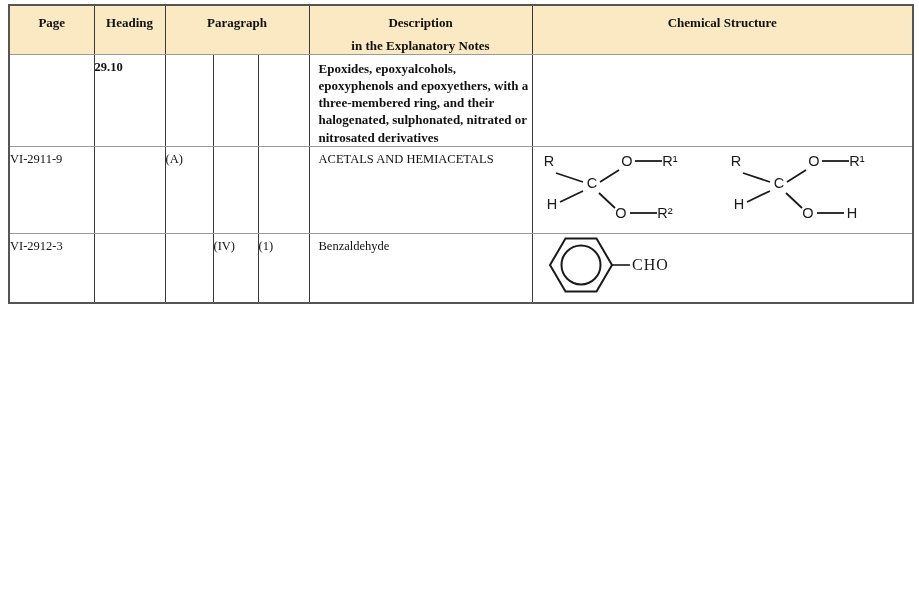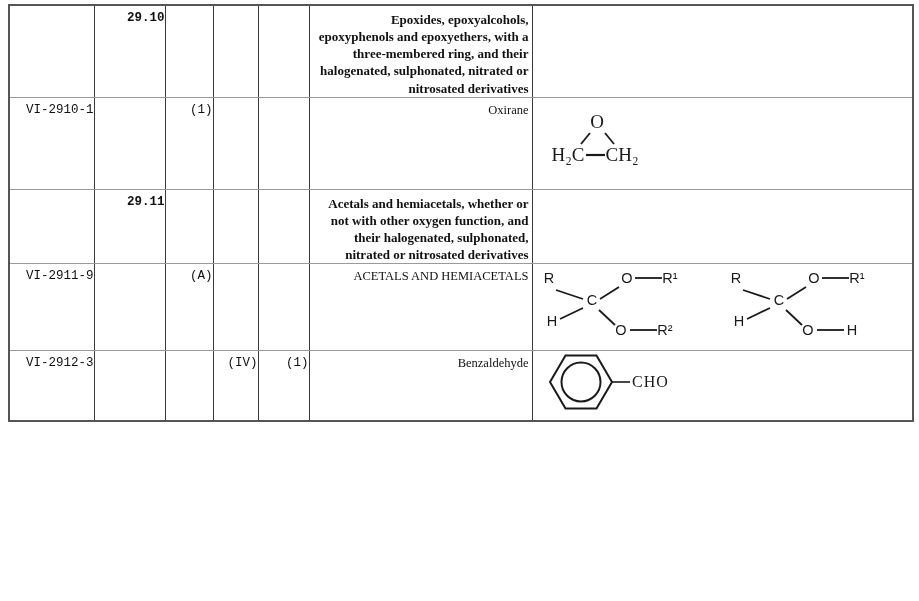--- a/index.html
+++ b/index.html
@@ -8,24 +8,24 @@
   .table-wrap{position:absolute;left:8px;top:4px;}
   table{border-collapse:collapse;table-layout:fixed;width:904px;
         border:2px solid #555555;}
   td,th{vertical-align:top;overflow:hidden;
         border-left:1px solid #3a3a3a;border-right:1px solid #3a3a3a;
         border-top:1px solid #9a9a9a;border-bottom:1px solid #9a9a9a;
         padding:0;}
   th{background:var(--header-bg,#fae9c2);font-weight:bold;font-size:13px;
      padding-top:9px;text-align:center;}
   .hdr-desc-line2{margin-top:7px;font-weight:bold;}
-  .c-center{text-align:right;font-family:Liberation Mono, monospace;}
+  .c-center{text-align:left;}
   .cell-pad{padding-top:5px;font-size:12.5px;}
   .bold{font-weight:bold;}
-  .desc{padding:5px 3px 0 9px;font-size:12.5px;text-align:right;}
+  .desc{padding:5px 3px 0 9px;font-size:12.5px;text-align:left;}
   .desc-heading{font-weight:bold;font-size:13px;line-height:1.32;}
   .chem{padding:0;}
   svg text{fill:#1a1a1a;}
   svg line,svg polygon,svg circle{stroke:#1a1a1a;}
   .serif-atom{font-family:"Liberation Serif","DejaVu Serif",serif;}
   .sans-atom{font-family:"Liberation Sans","DejaVu Sans",sans-serif;}
 </style>
 </head>
 <body>
 
@@ -35,59 +35,42 @@
     <col style="width:85px">
         <col style="width:71px">
         <col style="width:48px">
     <col style="width:45px">
         <col style="width:51px">
         <col style="width:223px">
     <col style="width:381px">
   </colgroup>
 
   <tbody>
+        <tr style="height:46px">
+    <th>Page</th>
+    <th>Heading</th>
+    <th colspan="3">Paragraph</th>
+    <th>
+      <div>Description</div>
+      <div class="hdr-desc-line2">in the Explanatory Notes</div>
+    </th>
+    <th>Chemical Structure</th>
+  </tr>
 
   <tr style="height:90px">
     <td class="cell-pad c-center"></td>
     <td class="cell-pad c-center bold">29.10</td>
     <td class="cell-pad c-center"></td>
     <td class="cell-pad c-center"></td>
     <td class="cell-pad c-center"></td>
     <td class="desc desc-heading">Epoxides, epoxyalcohols, epoxyphenols and epoxyethers, with a three-membered ring, and their halogenated, sulphonated, nitrated or nitrosated derivatives</td>
     <td class="chem"></td>
   </tr>
 
-  <tr style="height:92px">
-    <td class="cell-pad c-center">VI-2910-1</td>
-    <td class="cell-pad c-center bold"></td>
-    <td class="cell-pad c-center">(1)</td>
-    <td class="cell-pad c-center"></td>
-    <td class="cell-pad c-center"></td>
-    <td class="desc">Oxirane</td>
-    <td class="chem">
-      <svg width="140" height="80">
-        <text class="serif-atom" x="64" y="30" font-size="19" text-anchor="middle">O</text>
-        <line x1="48" y1="46" x2="57" y2="35" stroke-width="1.8"></line>
-        <line x1="81" y1="46" x2="72" y2="35" stroke-width="1.8"></line>
-        <text class="serif-atom" x="35" y="63" font-size="19" text-anchor="middle">H₂C</text>
-        <text class="serif-atom" x="89" y="63" font-size="19" text-anchor="middle">CH₂</text>
-        <line x1="53" y1="57" x2="72" y2="57" stroke-width="2.2"></line>
-      </svg>
-    </td>
-  </tr>
 
-  <tr style="height:70px">
-    <td class="cell-pad c-center"></td>
-    <td class="cell-pad c-center bold">29.11</td>
-    <td class="cell-pad c-center"></td>
-    <td class="cell-pad c-center"></td>
-    <td class="cell-pad c-center"></td>
-    <td class="desc desc-heading">Acetals and hemiacetals, whether or not with other oxygen function, and their halogenated, sulphonated, nitrated or nitrosated derivatives</td>
-    <td class="chem"></td>
-  </tr>
 
   <tr style="height:83px">
     <td class="cell-pad c-center">VI-2911-9</td>
     <td class="cell-pad c-center bold"></td>
     <td class="cell-pad c-center">(A)</td>
     <td class="cell-pad c-center"></td>
     <td class="cell-pad c-center"></td>
     <td class="desc">ACETALS AND HEMIACETALS</td>
     <td class="chem">
       <svg width="340" height="80" style="margin-left:3px;margin-top:2px">

